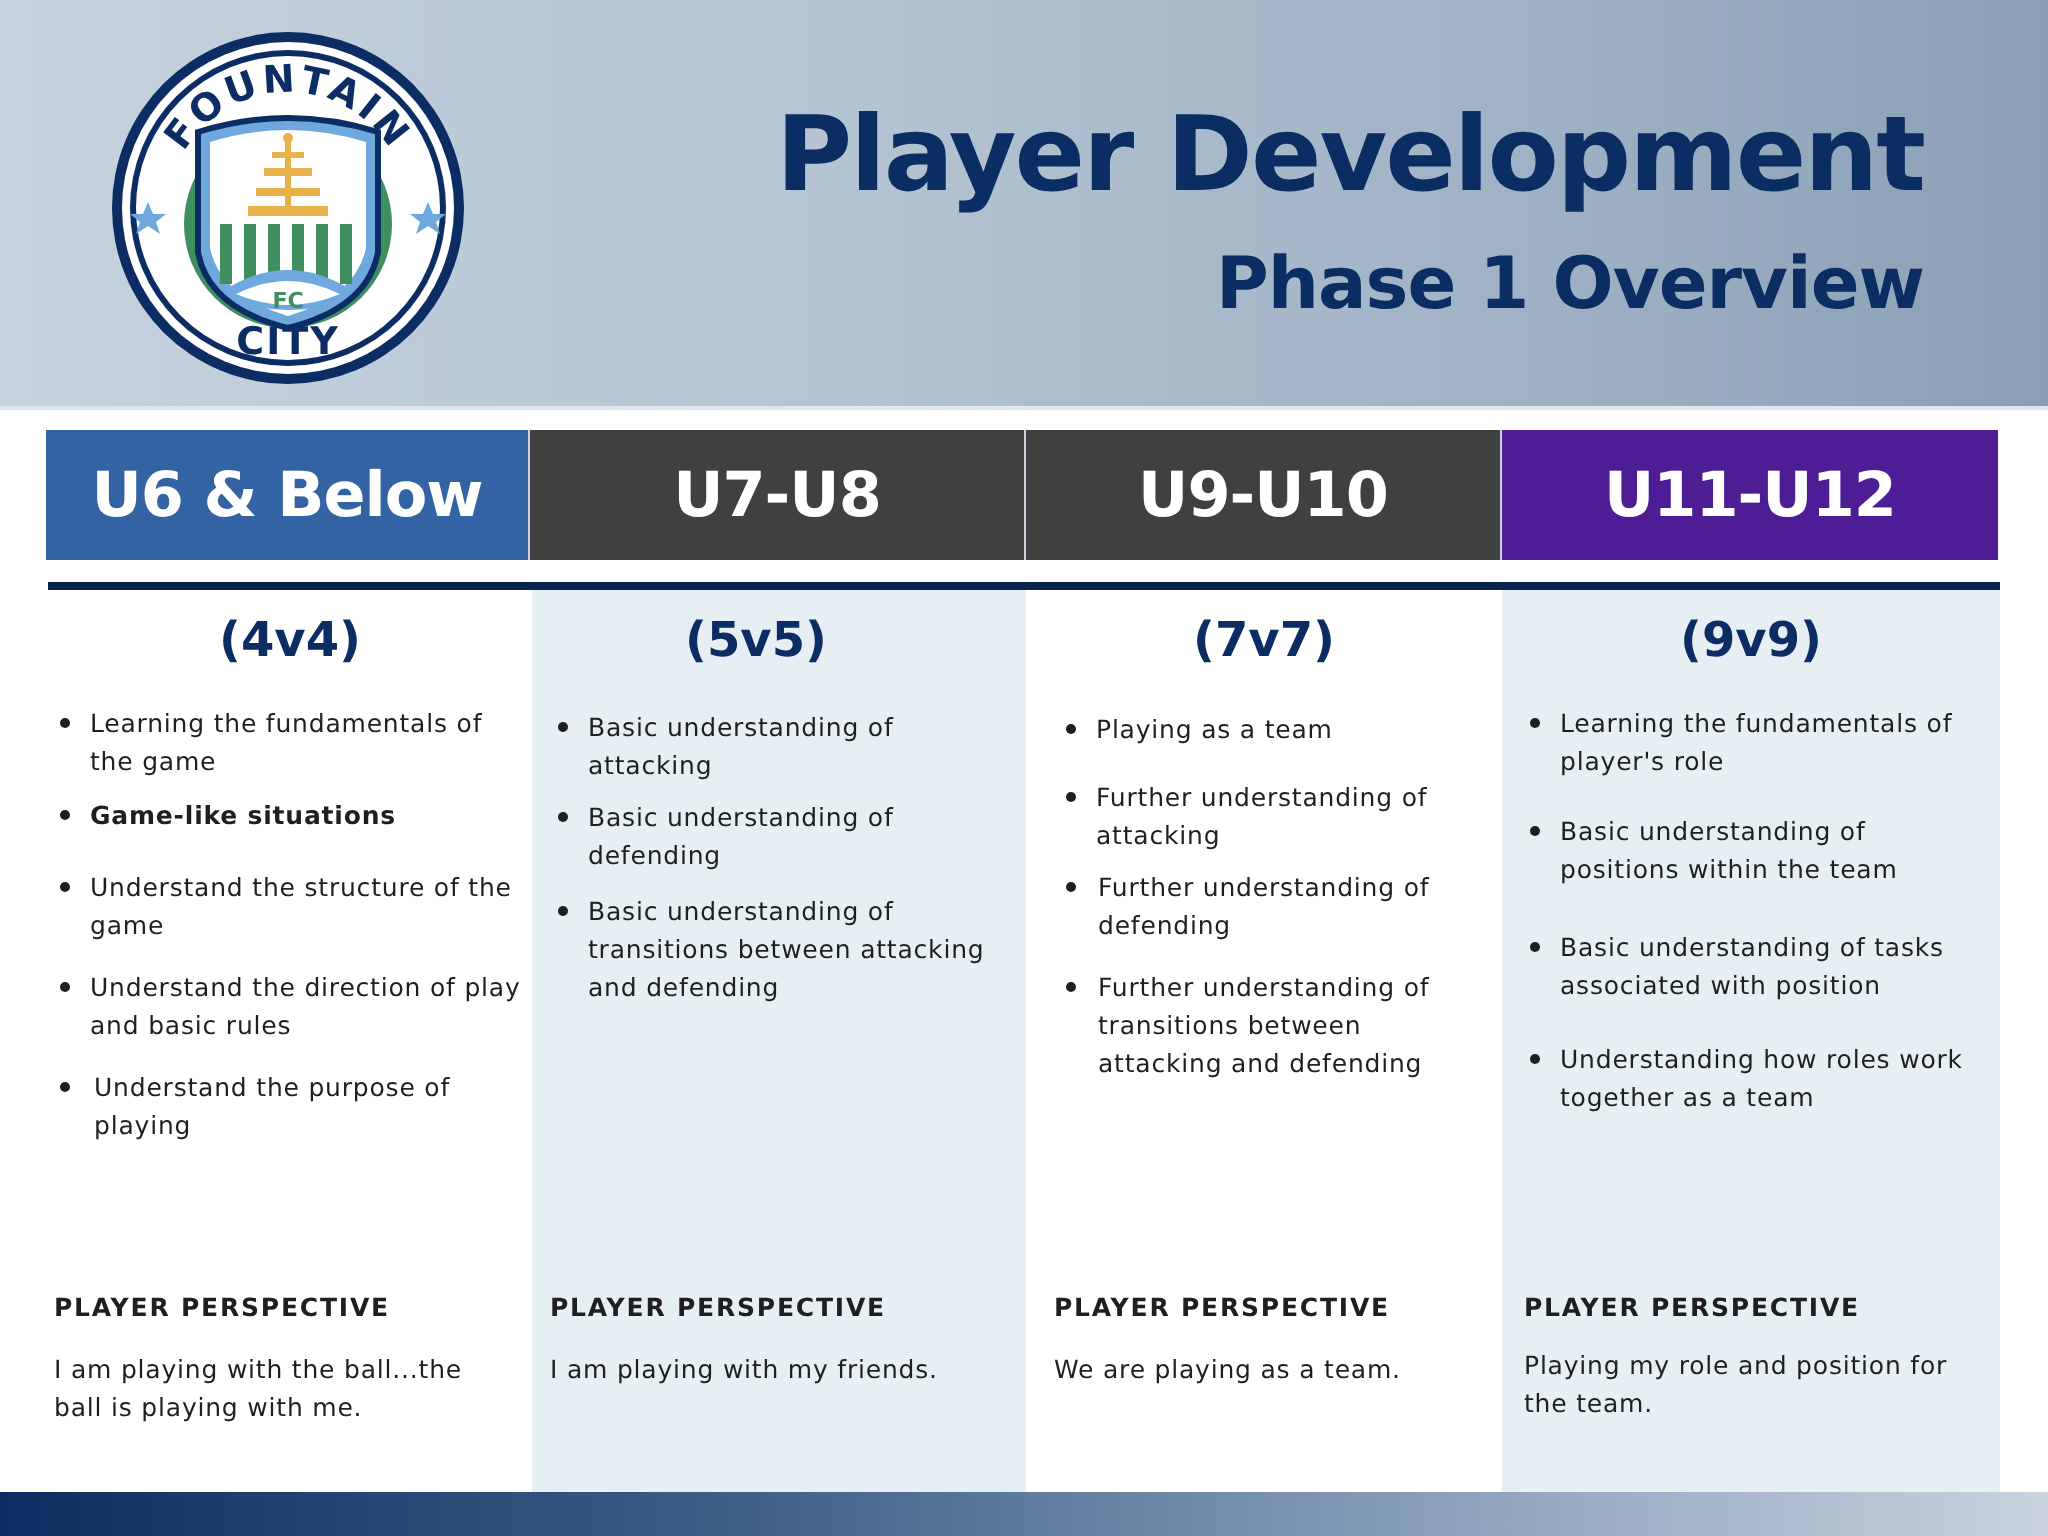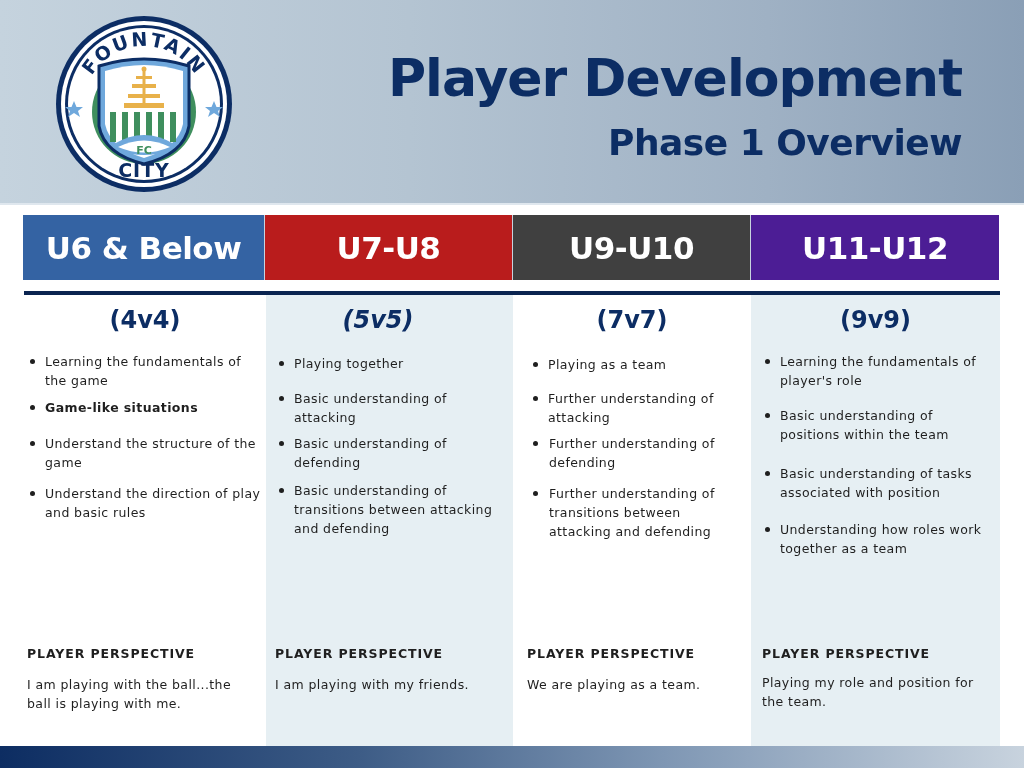--- a/index.html
+++ b/index.html
@@ -108,40 +108,40 @@
   <div class="title">Player Development</div>
   <div class="subtitle">Phase 1 Overview</div>
 </div>
 
 <div class="col-bg" style="left:24px;width:242px;"></div>
 <div class="col-bg shade" style="left:266px;width:247px;"></div>
 <div class="col-bg" style="left:513px;width:238px;"></div>
 <div class="col-bg shade" style="left:751px;width:249px;"></div>
 
 <div class="age-tab" style="left:23px;width:242px;background:#3463a3;">U6 &amp; Below</div>
-<div class="age-tab" style="left:265px;width:248px;background:#b91c1c;">U7-U8</div>
+<div class="age-tab" style="left:265px;width:248px;background:#404040;">U7-U8</div>
 <div class="age-tab" style="left:513px;width:238px;background:#404040;">U9-U10</div>
 <div class="age-tab" style="left:751px;width:248px;background:#4c1d95;border-right:none;">U11-U12</div>
 
 <div class="rule"></div>
 
 <div class="format" style="left:24px;width:242px;">(4v4)</div>
-<div class="format" style="left:266px;width:224px;font-style:italic;">(5v5)</div>
+<div class="format" style="left:266px;width:224px;">(5v5)</div>
 <div class="format" style="left:513px;width:238px;text-align:center;">(7v7)</div>
 <div class="format" style="left:751px;width:249px;">(9v9)</div>
 
 <ul class="goals" style="left:27px;top:352px;width:236px;">
   <li style="margin-bottom:8px;">Learning the fundamentals of the game</li>
   <li style="margin-bottom:17px;font-weight:bold;">Game-like situations</li>
   <li style="margin-bottom:12px;">Understand the structure of the game</li>
   <li style="margin-bottom:12px;">Understand the direction of play and basic rules</li>
+  <li style="padding-left:20px;">Understand the purpose of playing</li>
 </ul>
 
 <ul class="goals" style="left:276px;top:354px;width:230px;">
-  <li style="margin-bottom:16px;">Playing together</li>
   <li style="margin-bottom:7px;">Basic understanding of attacking</li>
   <li style="margin-bottom:9px;">Basic understanding of defending</li>
   <li>Basic understanding of transitions between attacking and defending</li>
 </ul>
 
 <ul class="goals" style="left:530px;top:355px;width:215px;">
   <li style="margin-bottom:15px;">Playing as a team</li>
   <li style="margin-bottom:7px;">Further understanding of attacking</li>
   <li style="margin-bottom:12px;padding-left:19px;">Further understanding of defending</li>
   <li style="padding-left:19px;">Further understanding of transitions between attacking and defending</li>

